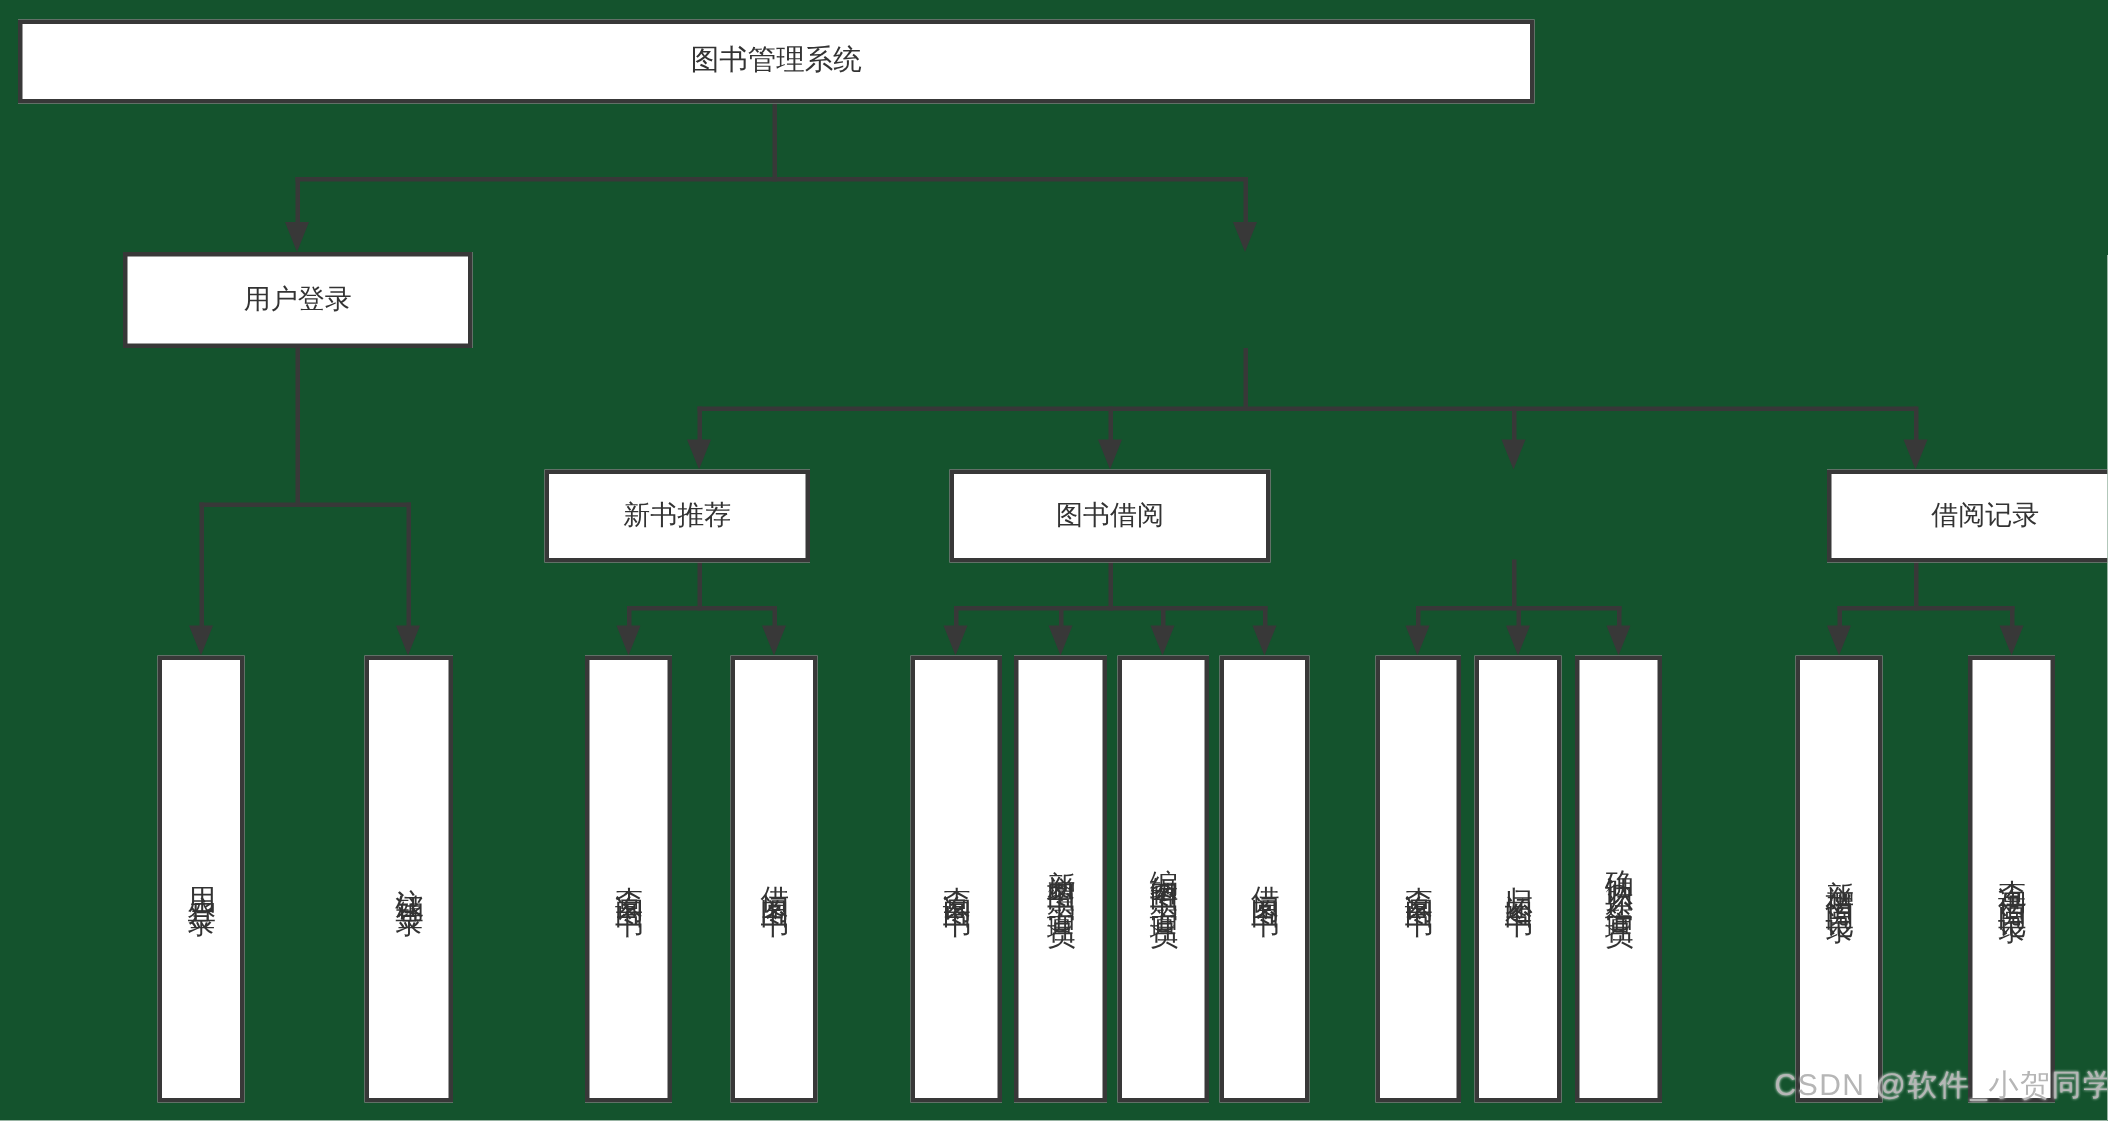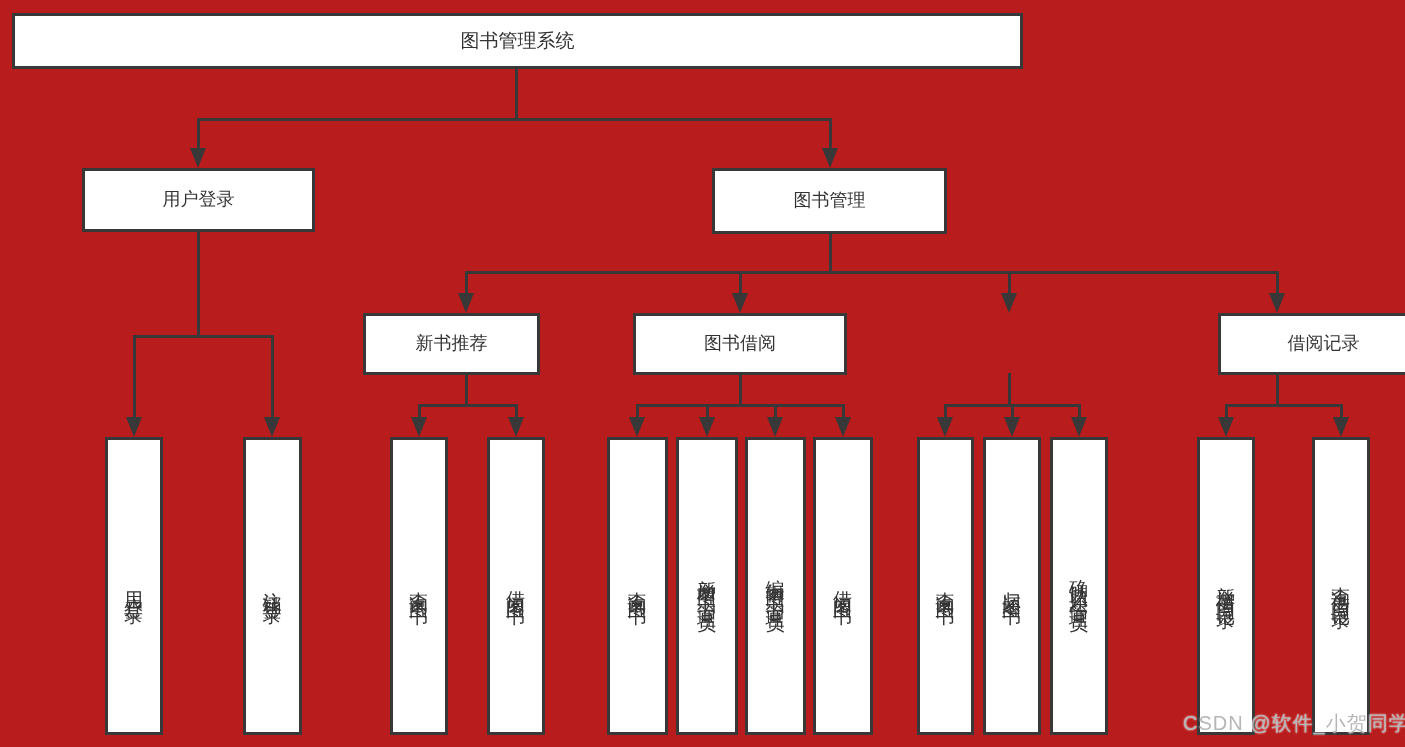--- a/index.html
+++ b/index.html
@@ -32,38 +32,35 @@
   }
   .watermark {
     position:absolute; left:1183px; top:710px; z-index:5;
     font-size:20px; letter-spacing:1px; color:var(--wm,#b6b6b6);
     text-shadow:0 0 2px #ffffff; white-space:nowrap;
   }
 </style>
 </head>
 <body>
 
-<div class="canvas" style="--line: #383838; --text: #333333; background: #b91c1c; --wm: #b6b6b6;">
+<div class="canvas" style="--line: #383838; --text: #333333; background: #14532d; --wm: #b6b6b6;">
 
   <div class="box root-box" style="left:12px;top:13px;width:1011px;height:56px;">
     <span>图书管理系统</span>
   </div>
 
   <div class="vline" style="left:515px;top:69px;height:52px;"></div>
   <div class="hline" style="left:197px;top:118px;width:635px;"></div>
   <div class="vline" style="left:197px;top:118px;height:34px;"></div>
   <div class="vline" style="left:829px;top:118px;height:34px;"></div>
   <div class="arrow" style="left:190px;top:148px;"></div>
   <div class="arrow" style="left:822px;top:148px;"></div>
 
   <div class="box" style="left:82px;top:168px;width:233px;height:64px;">
     <span>用户登录</span>
-  </div>
-  <div class="box" style="left:712px;top:168px;width:235px;height:66px;">
-    <span>图书管理</span>
   </div>
 
   <div class="vline" style="left:197px;top:230px;height:107px;"></div>
   <div class="hline" style="left:133px;top:335px;width:141px;"></div>
   <div class="vline" style="left:133px;top:335px;height:84px;"></div>
   <div class="vline" style="left:271px;top:335px;height:84px;"></div>
   <div class="arrow" style="left:126px;top:417px;"></div>
   <div class="arrow" style="left:264px;top:417px;"></div>
 
   <div class="vline" style="left:829px;top:232px;height:42px;"></div>

